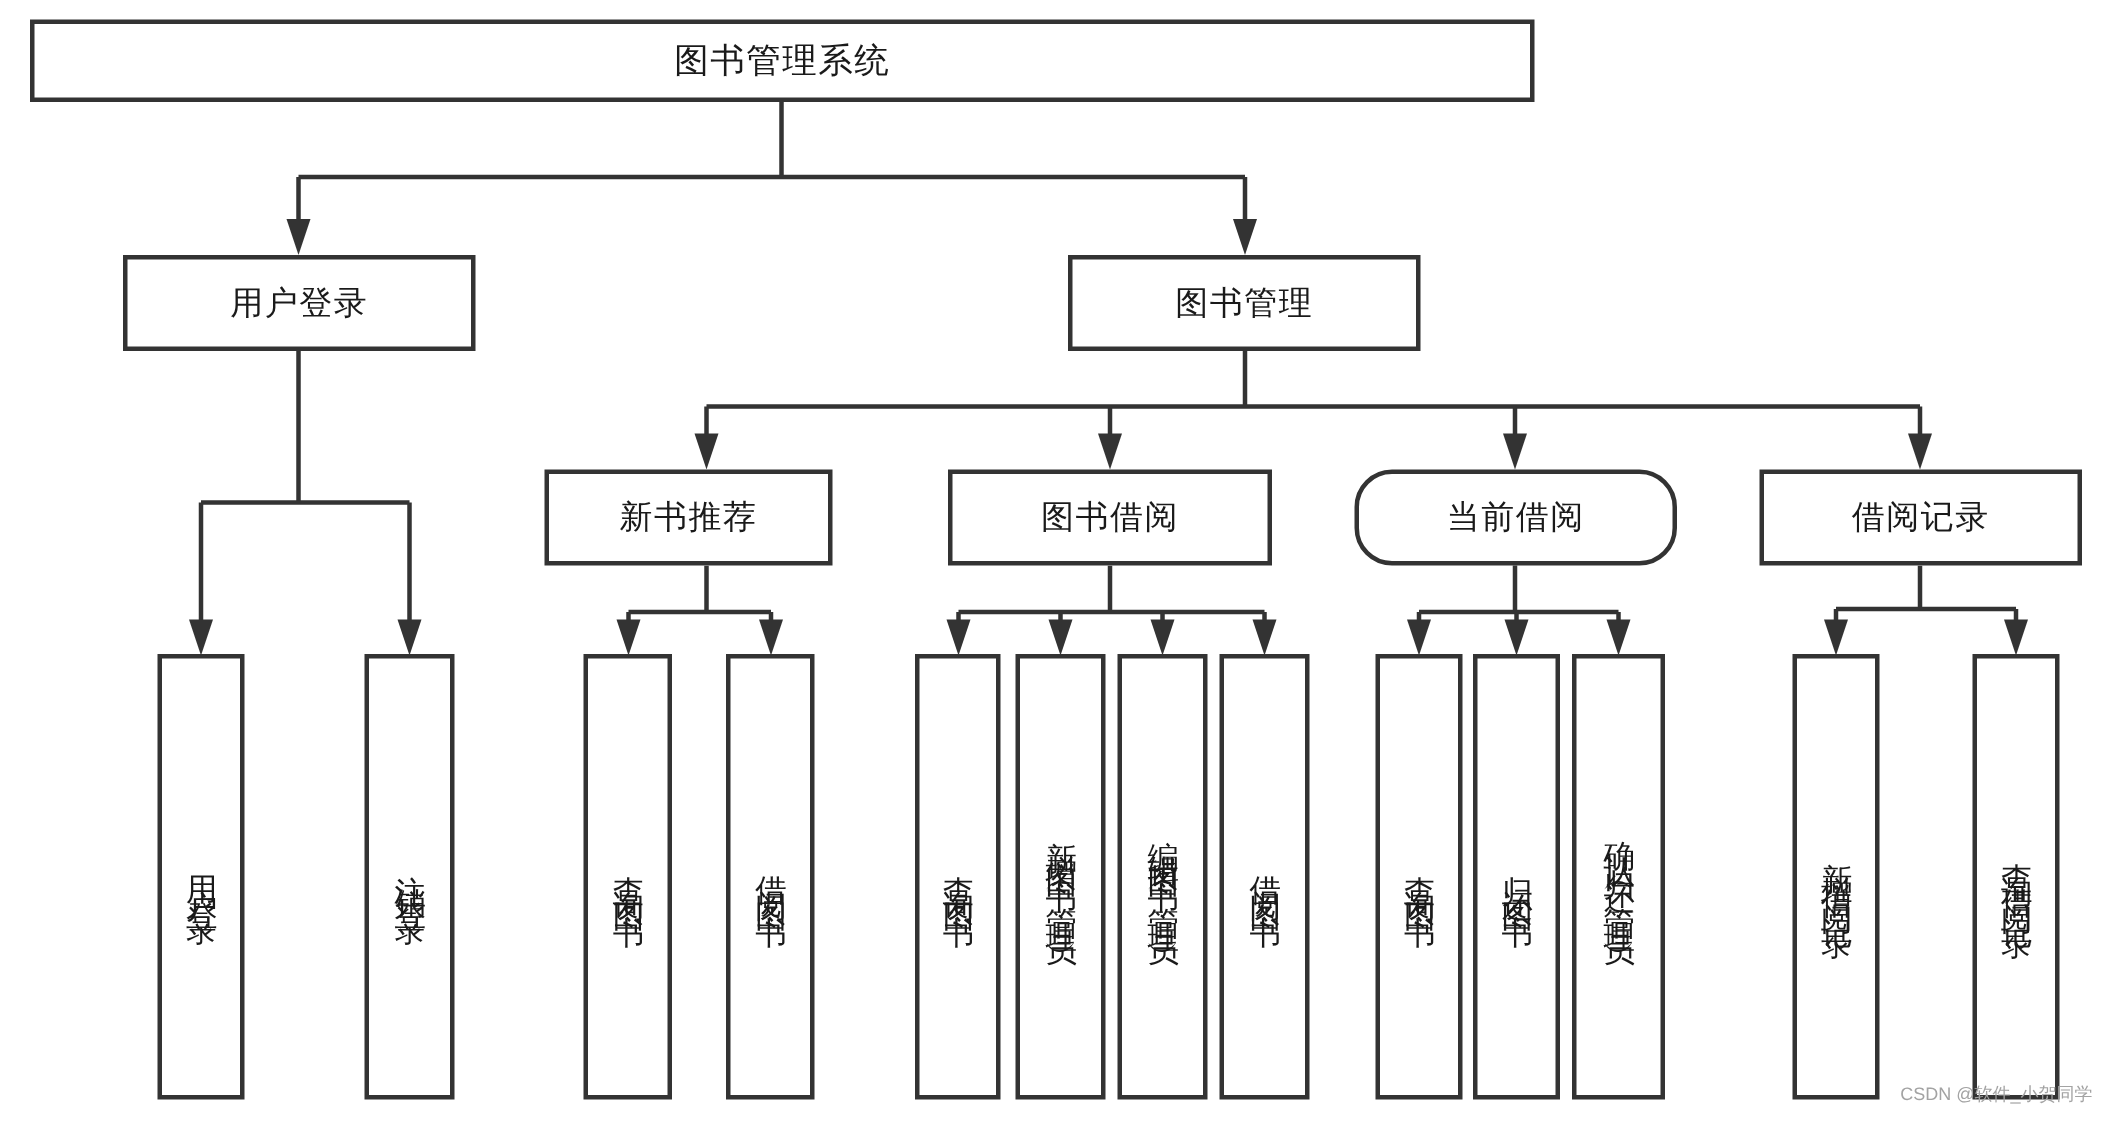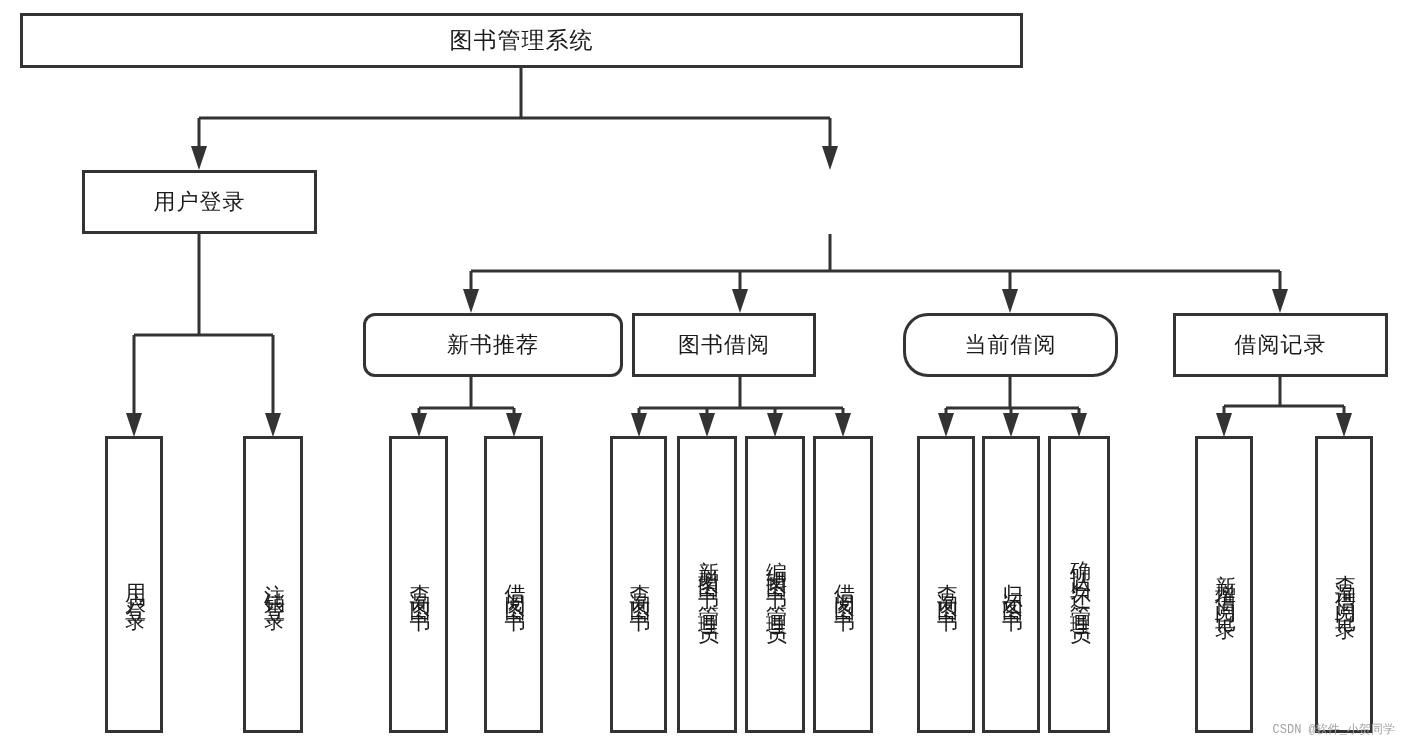--- a/index.html
+++ b/index.html
@@ -9,21 +9,21 @@
     --box-bg:#ffffff;
     --text:#1a1a1a;
     --wm:#a3a3a3;
     --page-bg:#ffffff;
   }
   html,body{margin:0;padding:0;background:var(--page-bg);}
   .canvas{
     position:relative;
     width:1405px;height:747px;
     background:var(--page-bg);
-    font-family:Liberation Mono, monospace;
+    font-family:Liberation Sans, sans-serif;
     overflow:hidden;
   }
   .connectors{position:absolute;left:0;top:0;z-index:0;}
   .connectors path{stroke:var(--line);stroke-width:3;fill:none;}
   .connectors polygon{fill:var(--line);stroke:none;}
   .box{
     position:absolute;
     box-sizing:border-box;
     background:var(--box-bg);
     border:3px solid var(--box-border);
@@ -106,25 +106,28 @@
     </g>
   </svg>
 
   <div class="box root-box" style="left:20px;top:13px;width:1003px;height:55px;">
     <span class="lbl">图书管理系统</span>
   </div>
 
   <div class="box mid-box" style="left:82px;top:170px;width:235px;height:64px;">
     <span class="lbl">用户登录</span>
   </div>
+  <div class="box mid-box" style="left:712px;top:170px;width:235px;height:64px;">
+    <span class="lbl">图书管理</span>
+  </div>
 
-  <div class="box mid-box" style="left:363px;top:313px;width:260px;height:64px;border-radius:12px;">
+  <div class="box mid-box" style="left:363px;top:313px;width:192px;height:64px;">
     <span class="lbl">新书推荐</span>
   </div>
-  <div class="box mid-box" style="left:632px;top:313px;width:184px;height:64px;">
+  <div class="box mid-box" style="left:632px;top:313px;width:216px;height:64px;">
     <span class="lbl">图书借阅</span>
   </div>
   <div class="box mid-box" style="left:903px;top:313px;width:215px;height:64px;border-radius:25px;">
     <span class="lbl">当前借阅</span>
   </div>
   <div class="box mid-box" style="left:1173px;top:313px;width:215px;height:64px;">
     <span class="lbl">借阅记录</span>
   </div>
 
   <div class="box leaf" style="left:105px;top:436px;width:58px;height:297px;">

